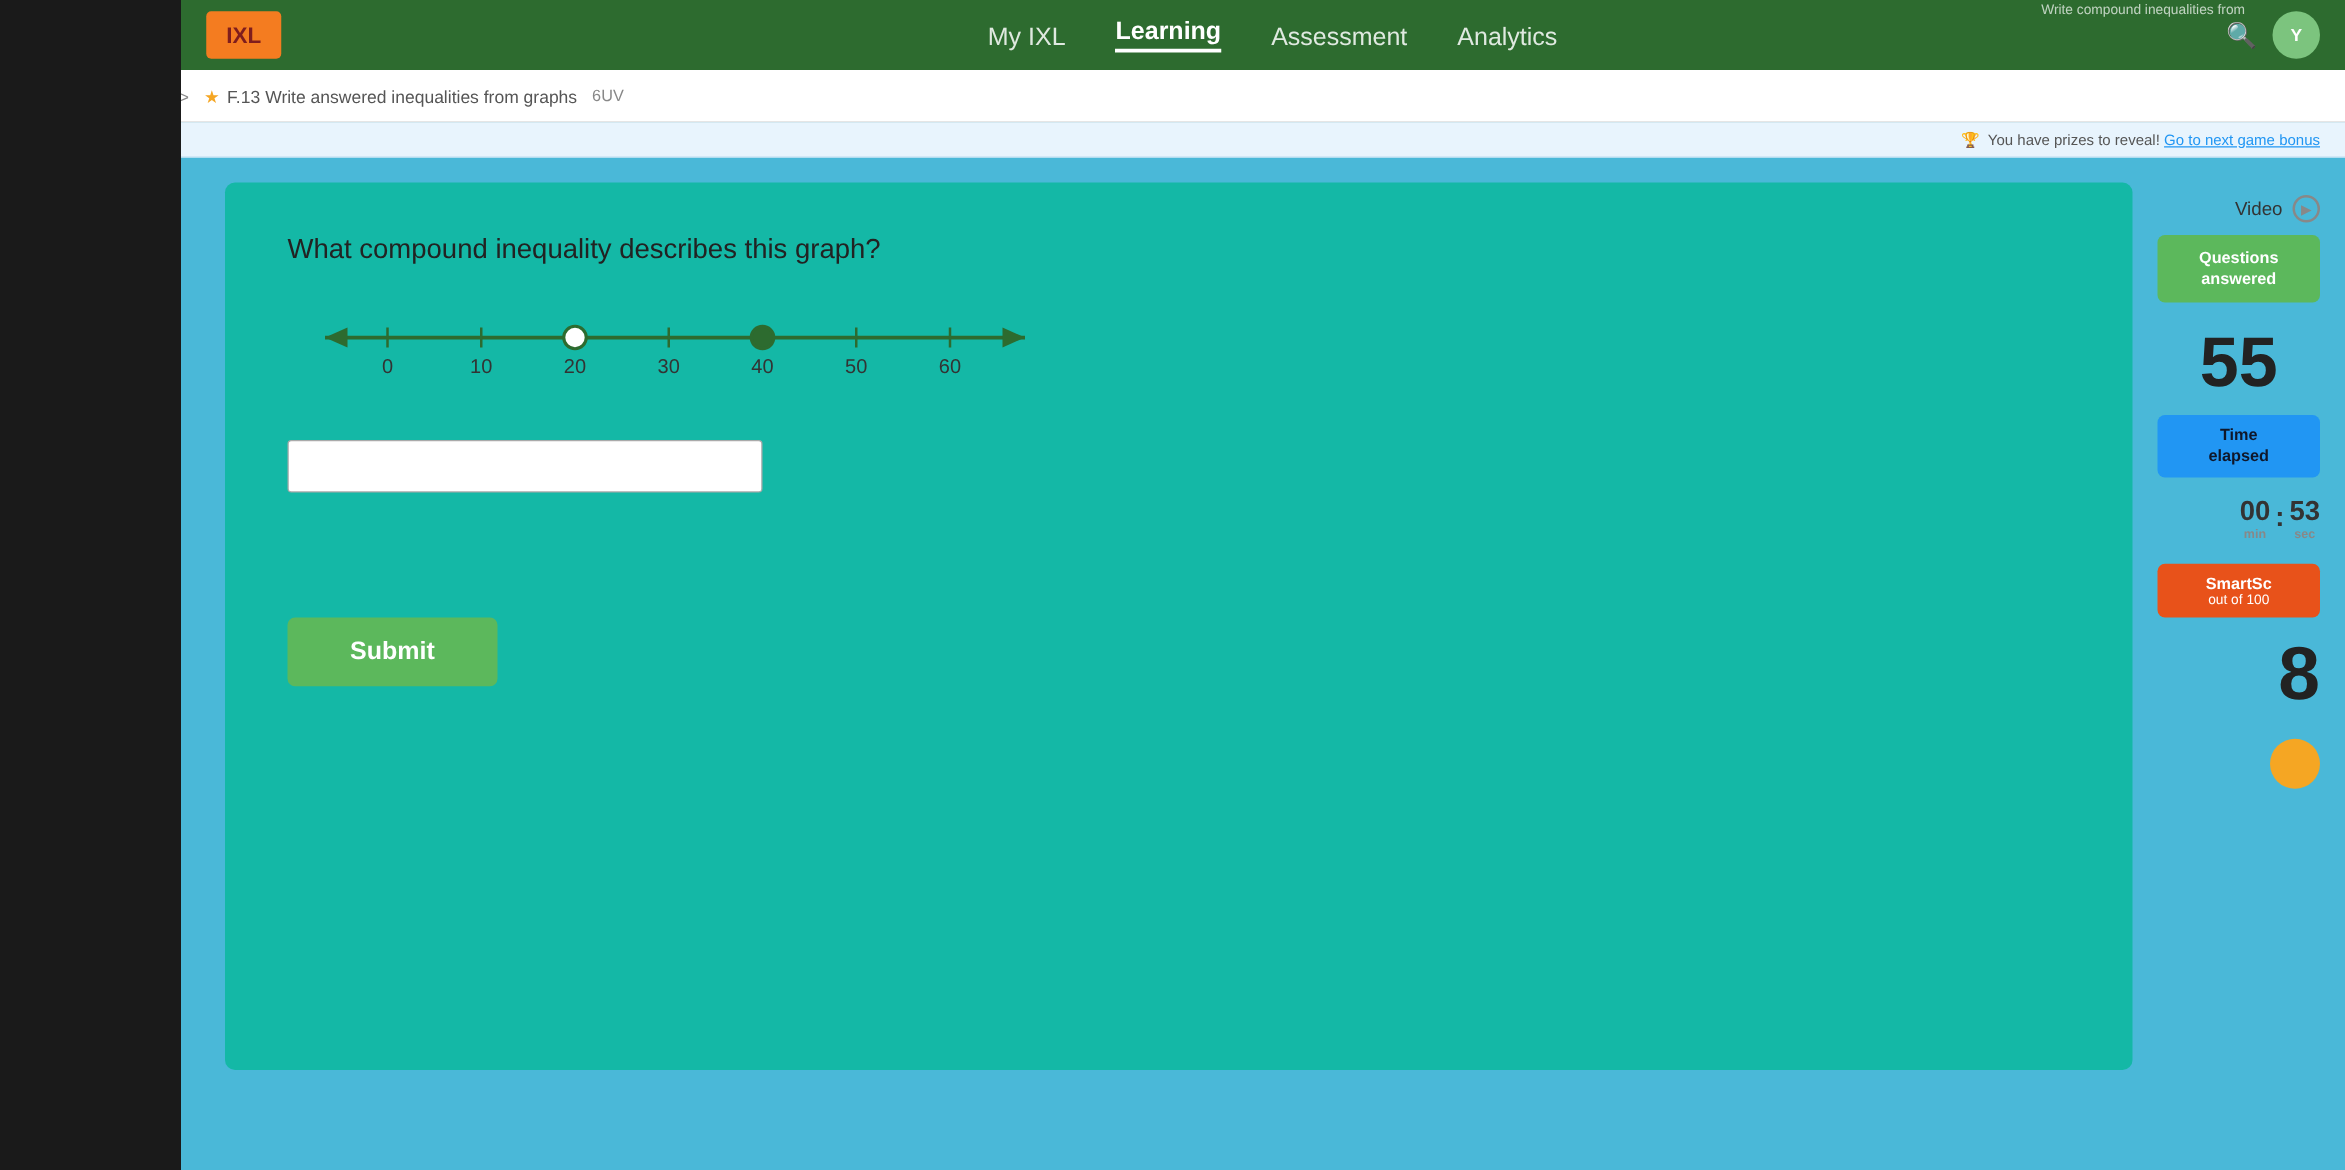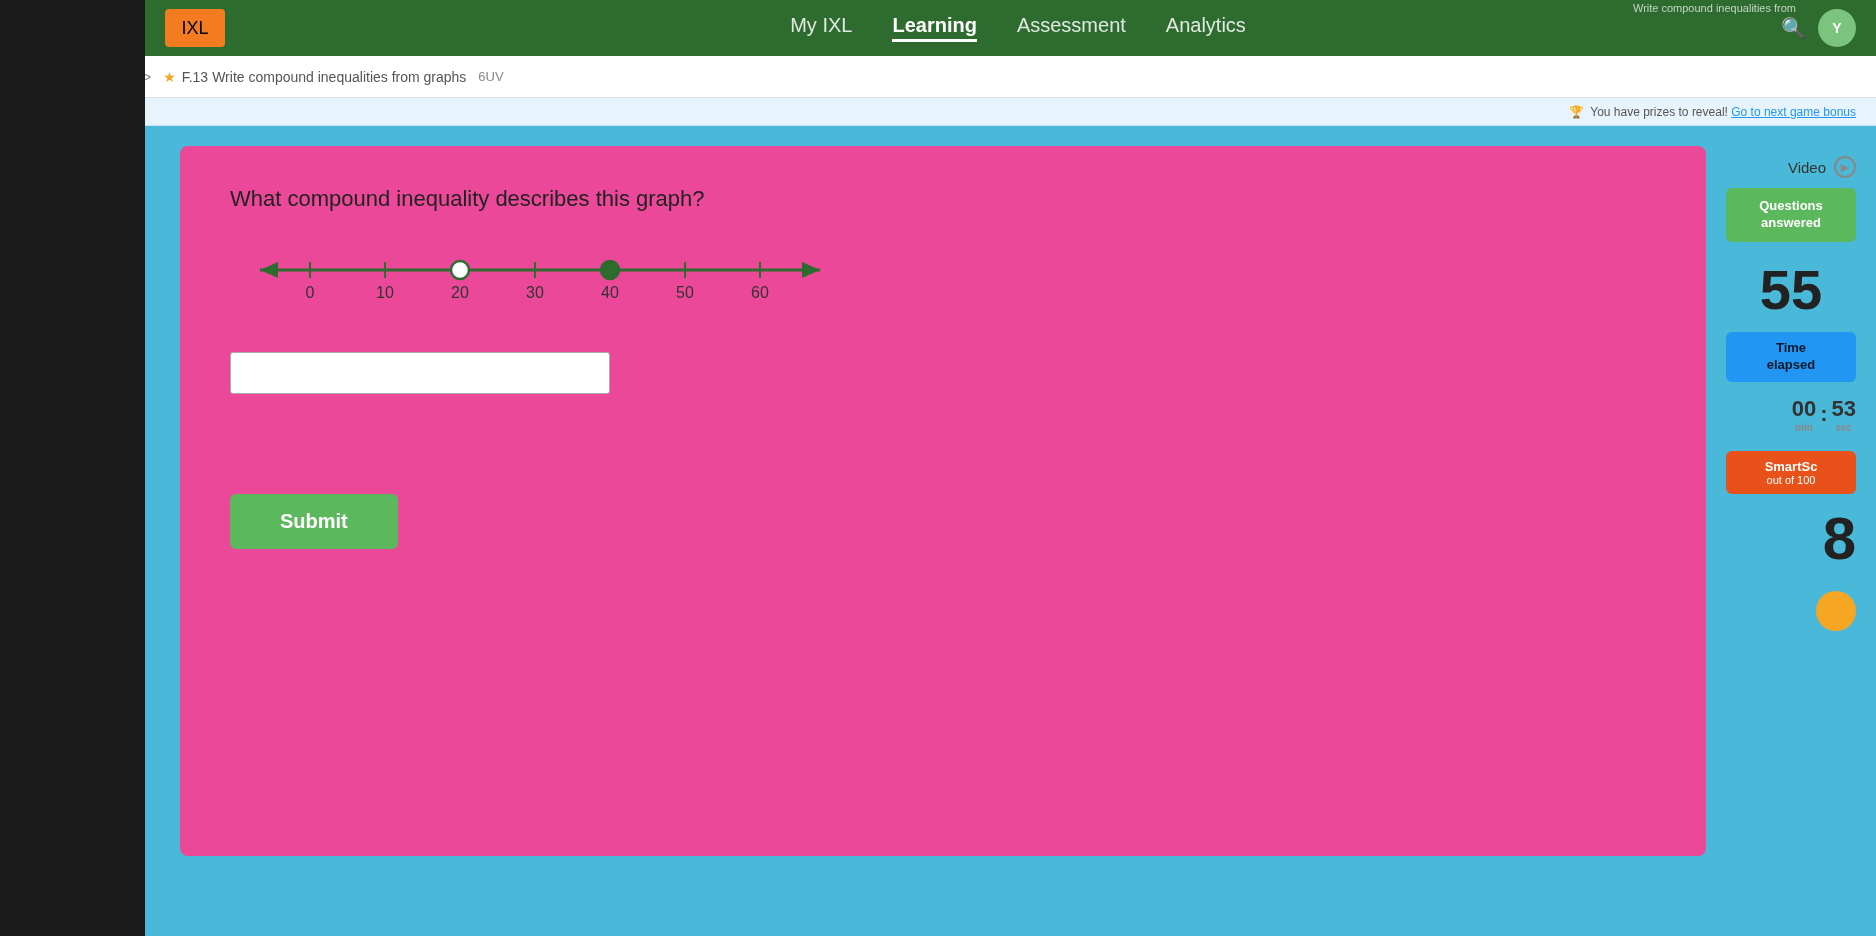--- a/index.html
+++ b/index.html
@@ -20,30 +20,31 @@
       position: relative;
     }
     .nav-logo {
       background: #f47c20;
       width: 60px;
       height: 38px;
       border-radius: 4px;
       display: flex;
       align-items: center;
       justify-content: center;
-      color: #000000;
-      font-weight: normal;
+      color: #7f1d1d;
+      font-weight: bold;
       font-size: 18px;
       margin-right: 30px;
     }
     .nav-links {
       display: flex;
       gap: 40px;
       flex: 1;
       justify-content: center;
+      align-items: flex-end;
     }
     .nav-link {
       color: rgba(255,255,255,0.85);
       text-decoration: none;
       font-size: 20px;
       cursor: pointer;
     }
     .nav-link.active {
       color: #ffffff;
       font-weight: bold;
@@ -144,21 +145,21 @@
       left: 0;
       top: 0;
       width: 145px;
       height: 100%;
       background: #1a1a1a;
       z-index: 10;
     }
 
     
     .question-card {
-      background: #ec4899;
+      background: #14b8a6;
       border-radius: 8px;
       padding: 40px 50px;
       flex: 1;
       min-height: 700px;
       position: relative;
     }
 
     .question-text {
       font-size: 22px;
       color: #222;
@@ -337,21 +338,21 @@
       <div class="nav-avatar">Y</div>
     </div>
   </div>
 </div>
 
 <div class="breadcrumb-bar" style="padding-left:77px;">
   <a href="#">Algebra 1</a>
   <span class="breadcrumb-separator">&gt;</span>
   <span class="breadcrumb-star">★</span>
   <span>F.13</span>
-  <span style="margin: 0 4px;">Write compound inequalities from graphs</span>
+  <span style="margin: 0 4px;">Write answered inequalities from graphs</span>
   <span class="breadcrumb-code">6UV</span>
 </div>
 
 <div class="prizes-bar">
   <span class="prizes-icon">🏆</span>
   <span>You have prizes to reveal!</span>
   &nbsp;
   <a href="#" class="prizes-link">Go to next game bonus</a>
 </div>
 

